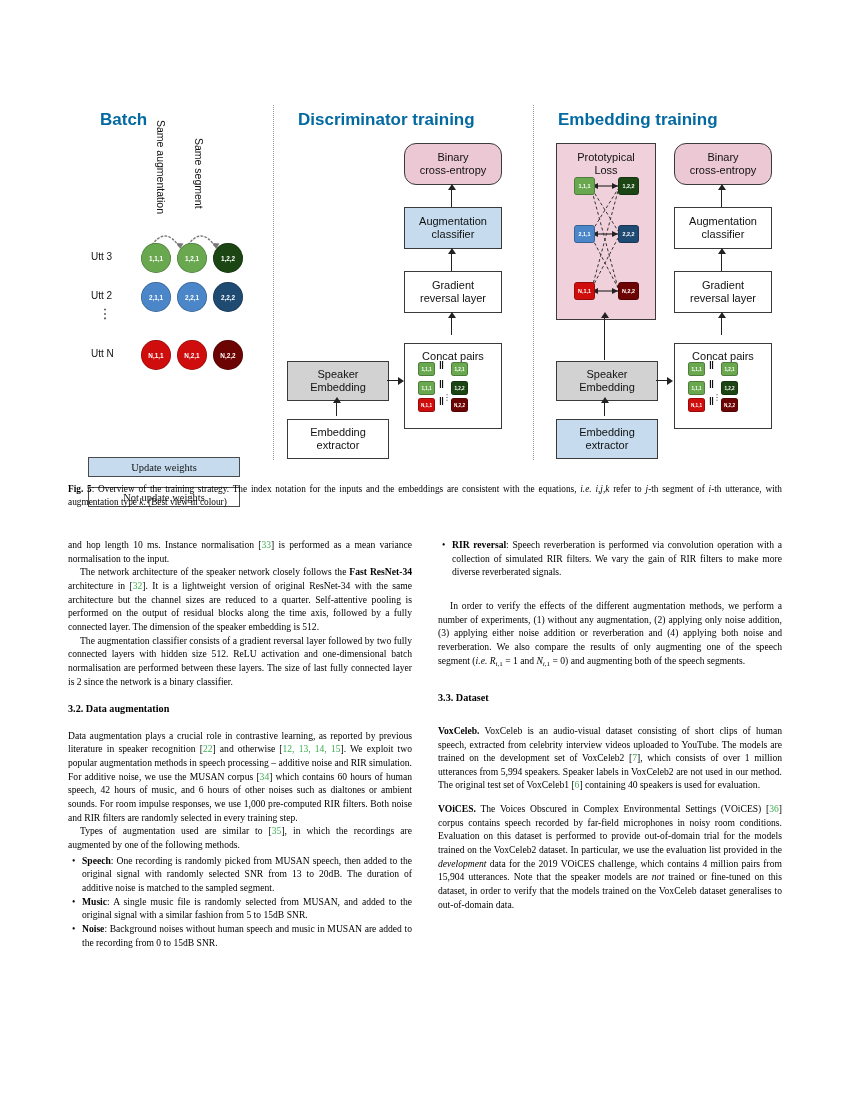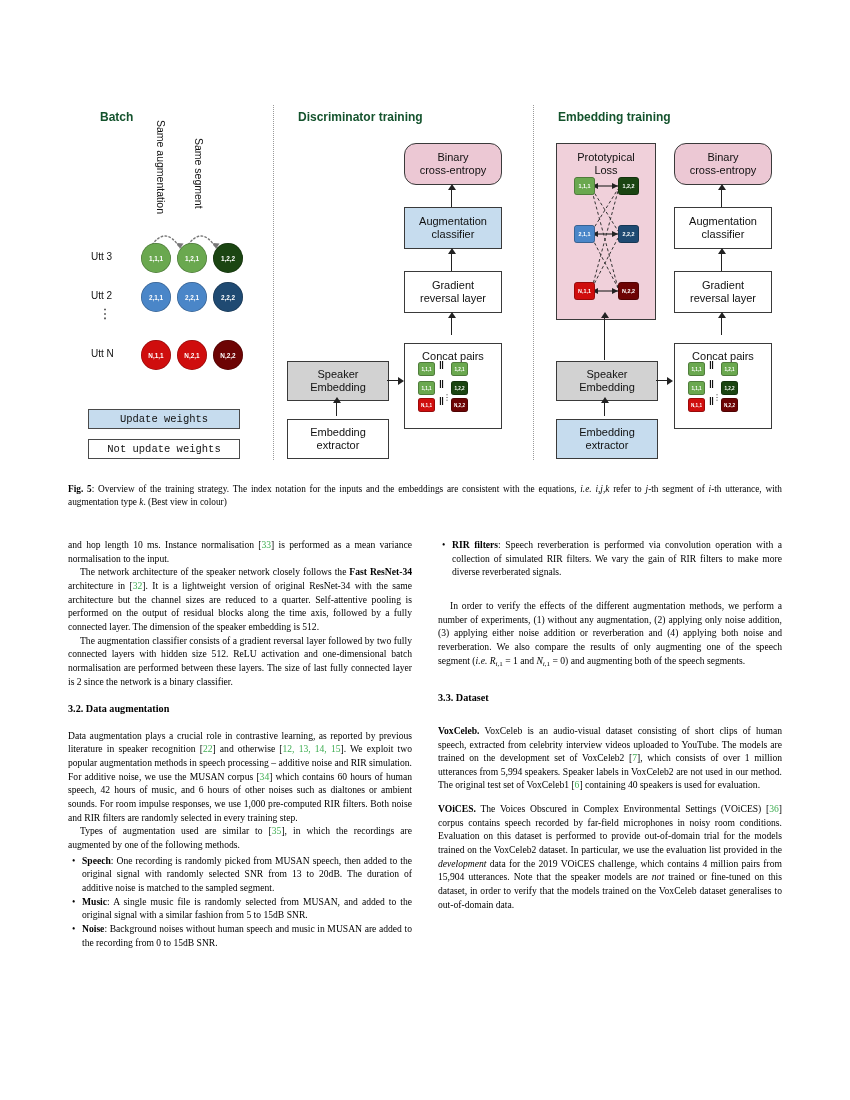--- a/index.html
+++ b/index.html
@@ -1,35 +1,35 @@
 <!DOCTYPE html>
 <html><head>
 <meta charset="utf-8">
 <style>
   html,body{margin:0;padding:0;background:#fff;}
   body{width:850px;height:1100px;position:relative;font-family:"Liberation Serif",serif;color:#000;overflow:hidden;}
 
   
   #figure{position:absolute;left:0;top:0;width:850px;height:470px;}
-  .colhead{position:absolute;font-family:"Liberation Sans",sans-serif;font-weight:bold;font-size:12px;color:#14532d;white-space:nowrap;}
+  .colhead{position:absolute;font-family:"Liberation Sans",sans-serif;font-weight:bold;font-size:17px;color:#0369a1;white-space:nowrap;}
   .vdivider{position:absolute;width:0;border-left:1.3px dotted #9a9a9a;}
 
   .vlabel{position:absolute;font-family:"Liberation Sans",sans-serif;font-size:10.5px;color:#111;white-space:nowrap;
           transform-origin:0 0;transform:rotate(90deg);}
 
   .uttlabel{position:absolute;font-family:"Liberation Sans",sans-serif;font-size:10px;color:#111;white-space:nowrap;}
   .vdots{position:absolute;font-family:"Liberation Sans",sans-serif;font-size:13px;color:#111;letter-spacing:0;line-height:4px;text-align:center;}
 
   .circ{position:absolute;width:30px;height:30px;border-radius:50%;
         display:flex;align-items:center;justify-content:center;
         font-family:"Liberation Sans",sans-serif;font-size:6.4px;color:#fff;font-weight:bold;
         box-shadow:0 0 0 0.7px rgba(0,0,0,.28) inset;}
 
-  .legendbox{position:absolute;border:1.4px solid #4a4a4a;font-family:Liberation Mono, monospace;
-             font-size:10.5px;display:flex;align-items:center;justify-content:center;color:#111;}
+  .legendbox{position:absolute;border:1.4px solid #4a4a4a;font-family:Liberation Serif, serif;
+             font-size:10.5px;display:flex;align-items:center;justify-content:center;color:#111;margin-top:48px;}
 
   .nbox{position:absolute;border:1.3px solid #3a3a3a;background:#fff;
         font-family:"Liberation Sans",sans-serif;font-size:11px;color:#111;
         display:flex;flex-direction:column;align-items:center;justify-content:center;text-align:center;line-height:1.22;}
   .nbox.pink{background:#ecc8d4;border-radius:12px;}
   .nbox.blue{background:#c6dcee;}
   .nbox.gray{background:#d2d2d2;border-radius:0;}
   .nbox.protobox{background:#f0d0da;justify-content:flex-start;padding-top:7px;}
   .nbox.concatbox{justify-content:flex-start;padding-top:6px;margin-top:8px;}
 
@@ -264,21 +264,21 @@
 
     <ul style="margin-top:2px;">
       <li><span class="bd">Speech</span><span>: One recording is randomly picked from MUSAN speech, then added to the original signal with randomly selected SNR from 13 to 20dB. The duration of additive noise is matched to the sampled segment.</span></li>
       <li><span class="bd">Music</span><span>: A single music file is randomly selected from MUSAN, and added to the original signal with a similar fashion from 5 to 15dB SNR.</span></li>
       <li><span class="bd">Noise</span><span>: Background noises without human speech and music in MUSAN are added to the recording from 0 to 15dB SNR.</span></li>
     </ul>
   </div>
 
   <div class="col colR">
     <ul>
-      <li><span class="bd">RIR filters</span><span>: Speech reverberation is performed via convolution operation with a collection of simulated RIR filters. We vary the gain of RIR filters to make more diverse reverberated signals.</span></li>
+      <li><span class="bd">RIR reversal</span><span>: Speech reverberation is performed via convolution operation with a collection of simulated RIR filters. We vary the gain of RIR filters to make more diverse reverberated signals.</span></li>
     </ul>
 
     <div class="gapp"></div>
     <div class="gapp"></div>
 
     <p><span>In order to verify the effects of the different augmentation methods, we perform a number of experiments, (1) without any augmentation, (2) applying only noise addition, (3) applying either noise addition or reverberation and (4) applying both noise and reverberation. We also compare the results of only augmenting one of the speech segment (</span><span class="it">i.e.</span> <i>R</i><span class="sub"><i>i</i>,1</span> = 1 and <i>N</i><span class="sub"><i>i</i>,1</span> = 0) and augmenting both of the speech segments.</p>
 
     <h3 style="margin-top:22px;margin-bottom:18px;">3.3.  Dataset</h3>
 
     <p class="noind"><span class="bd">VoxCeleb.</span><span> VoxCeleb is an audio-visual dataset consisting of short clips of human speech, extracted from celebrity interview videos uploaded to YouTube. The models are trained on the development set of VoxCeleb2 [</span><span class="ref">7</span><span>], which consists of over 1 million utterances from 5,994 speakers. Speaker labels in VoxCeleb2 are not used in our method. The original test set of VoxCeleb1 [</span><span class="ref">6</span><span>] containing 40 speakers is used for evaluation.</span></p>

